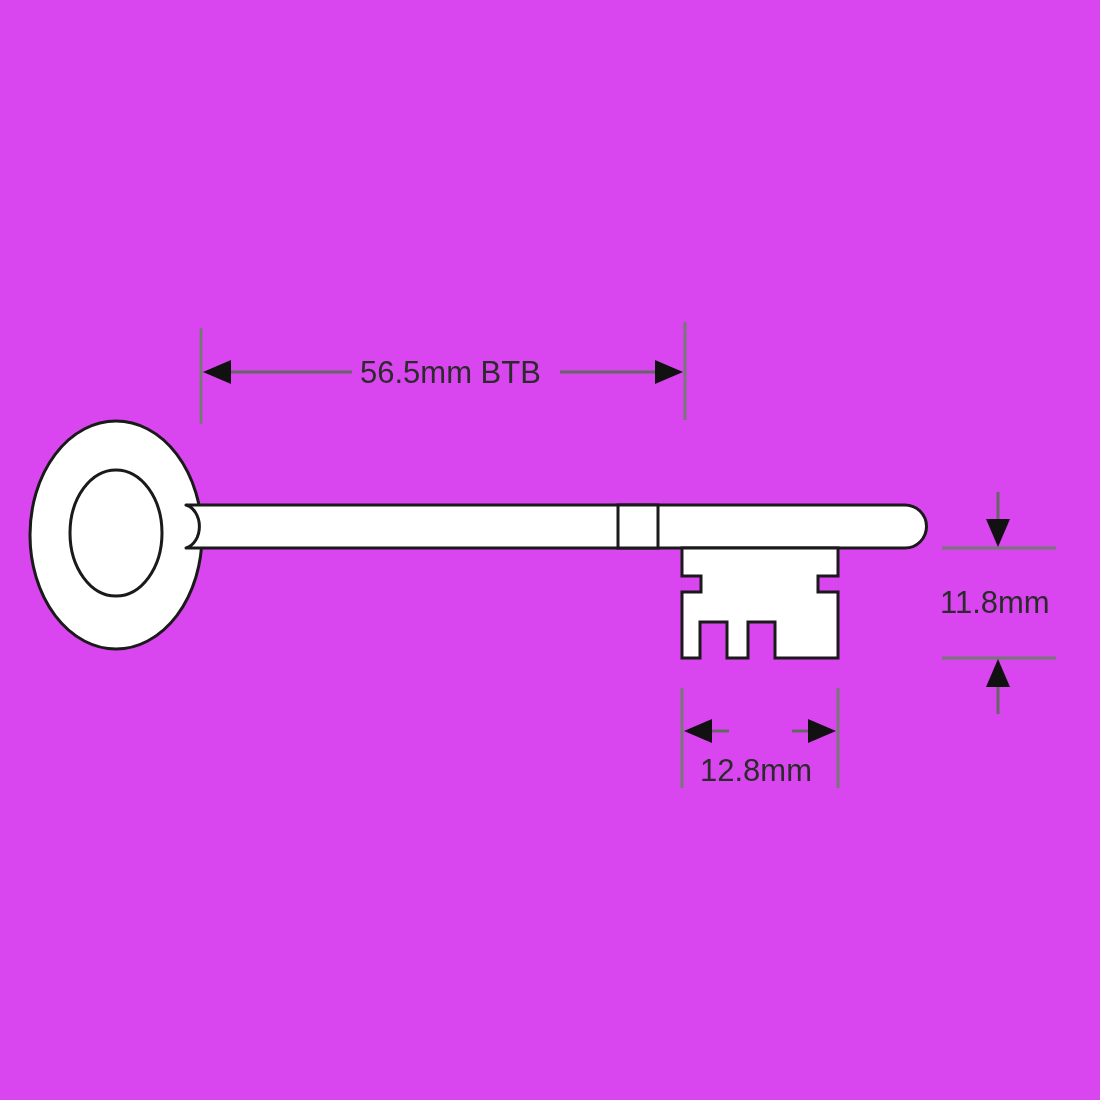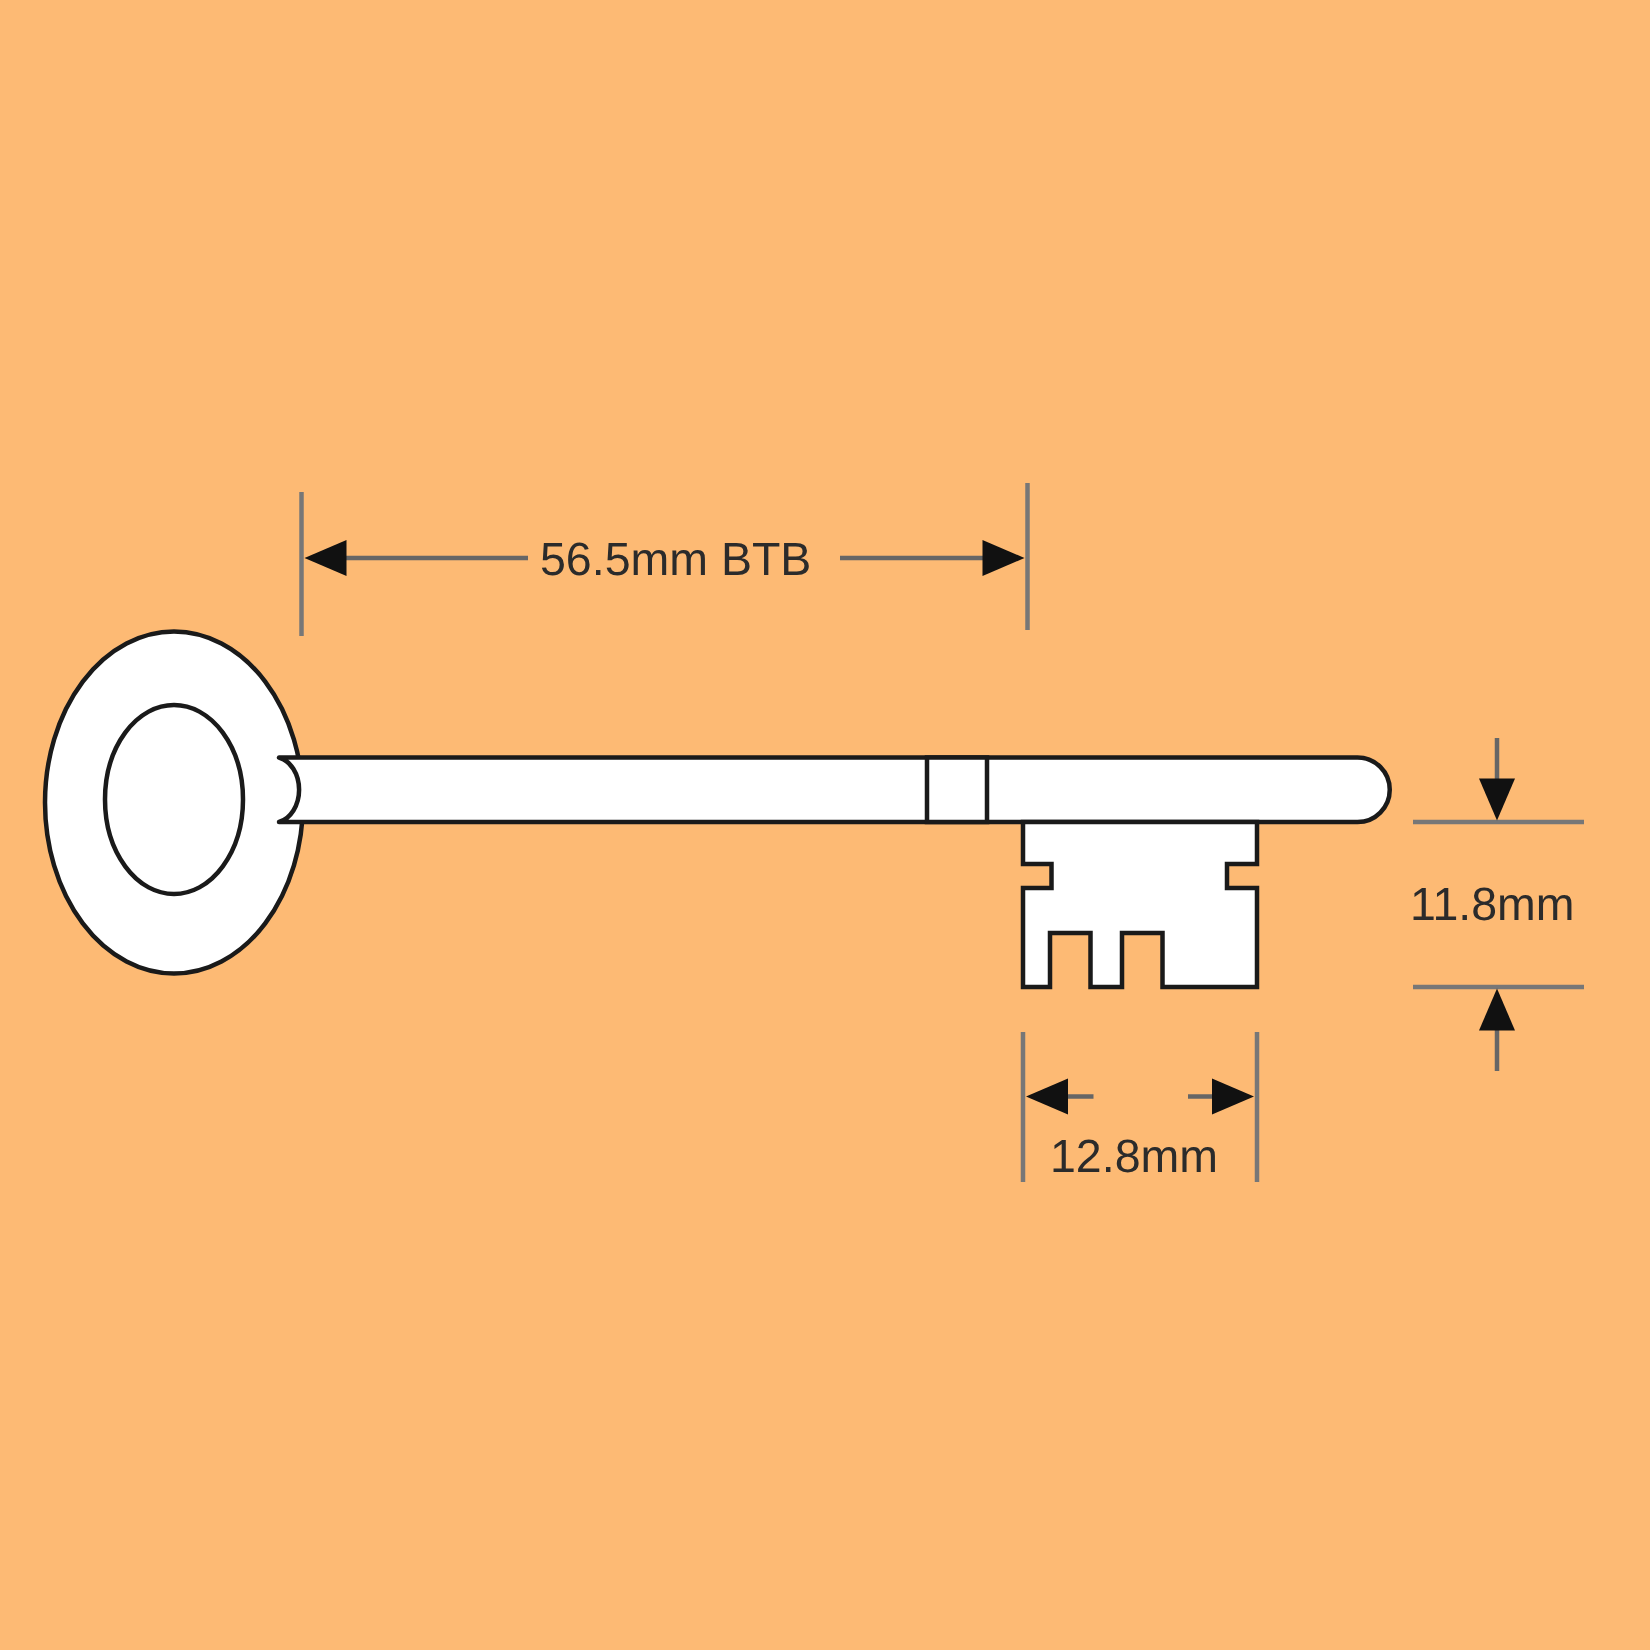--- a/index.html
+++ b/index.html
@@ -10,21 +10,21 @@
   body {
     width: 1100px;
     height: 1100px;
     font-family: "Liberation Sans", sans-serif;
     overflow: hidden;
   }
   #drawing-root {
     position: relative;
     width: 1100px;
     height: 1100px;
-    background: #fdba74;
+    background: #d946ef;
   }
   svg.drawing-canvas {
     position: absolute;
     top: 0;
     left: 0;
     width: 1100px;
     height: 1100px;
     display: block;
   }
   .dim-text {

